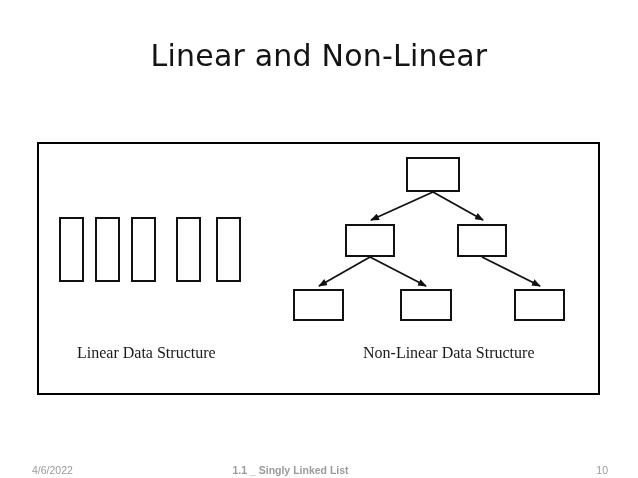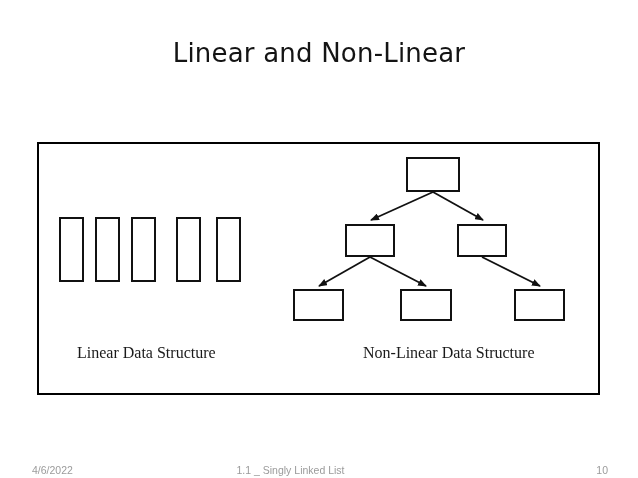--- a/index.html
+++ b/index.html
@@ -25,21 +25,21 @@
   }
 
   
   #slide-title {
     position: absolute;
     left: 0;
     top: 38px;
     width: 638px;
     text-align: center;
     font-family: "DejaVu Sans", "Liberation Sans", sans-serif;
-    font-size: 26px;
+    font-size: 30px;
     font-weight: 400;
     letter-spacing: 0.2px;
     color: #141414;
     white-space: nowrap;
   }
 
   
   #content-frame {
     position: absolute;
     left: 37px;
@@ -108,21 +108,21 @@
   }
   .footer-text {
     position: absolute;
     top: 16px;
     font-family: "Liberation Sans", sans-serif;
     font-size: 10.5px;
     color: #9b9b9b;
     white-space: nowrap;
   }
   #footer-date   { left: 32px; }
-  #footer-title  { left: 0; width: 581px; text-align: center; }
+  #footer-title  { left: 0; width: 581px; text-align: center; font-weight: bold; }
   #footer-number { left: 0; width: 638px; text-align: right; padding-right: 30px; box-sizing: border-box; }
 </style>
 </head>
 <body>
 
 <div id="slide">
 
   <div id="slide-title">Linear and Non-Linear</div>
 
   <div id="content-frame">

